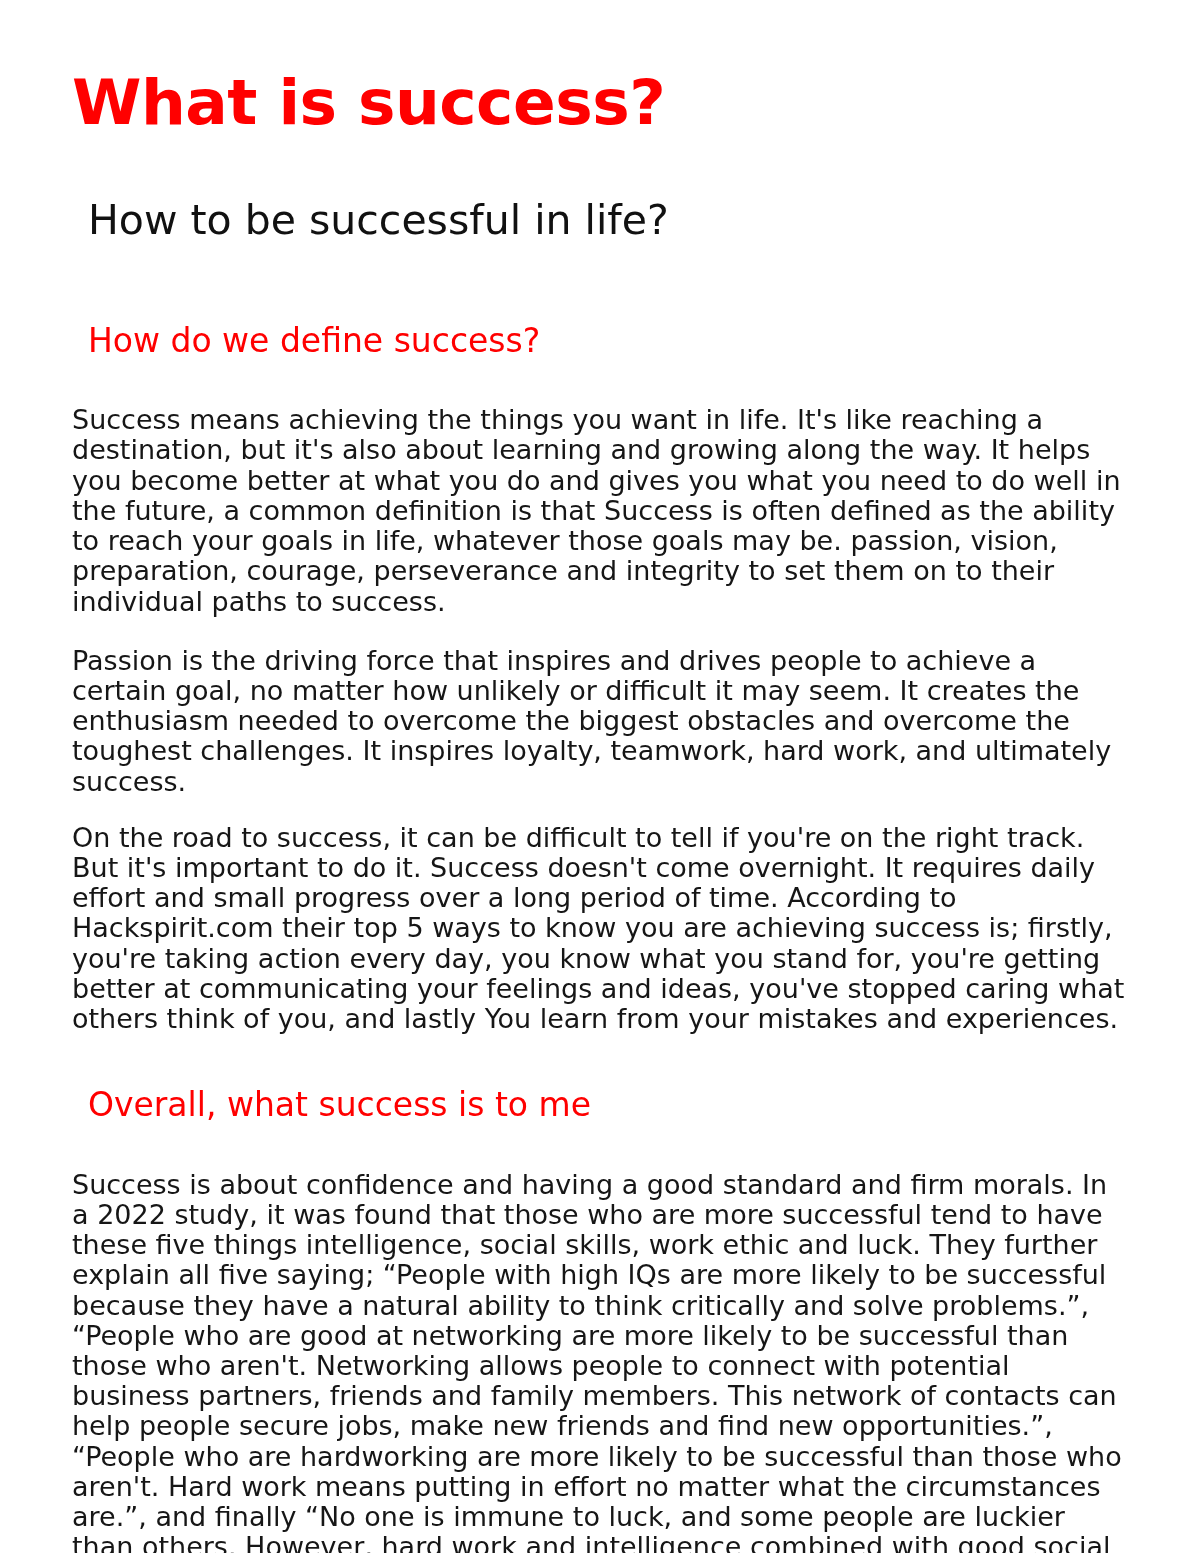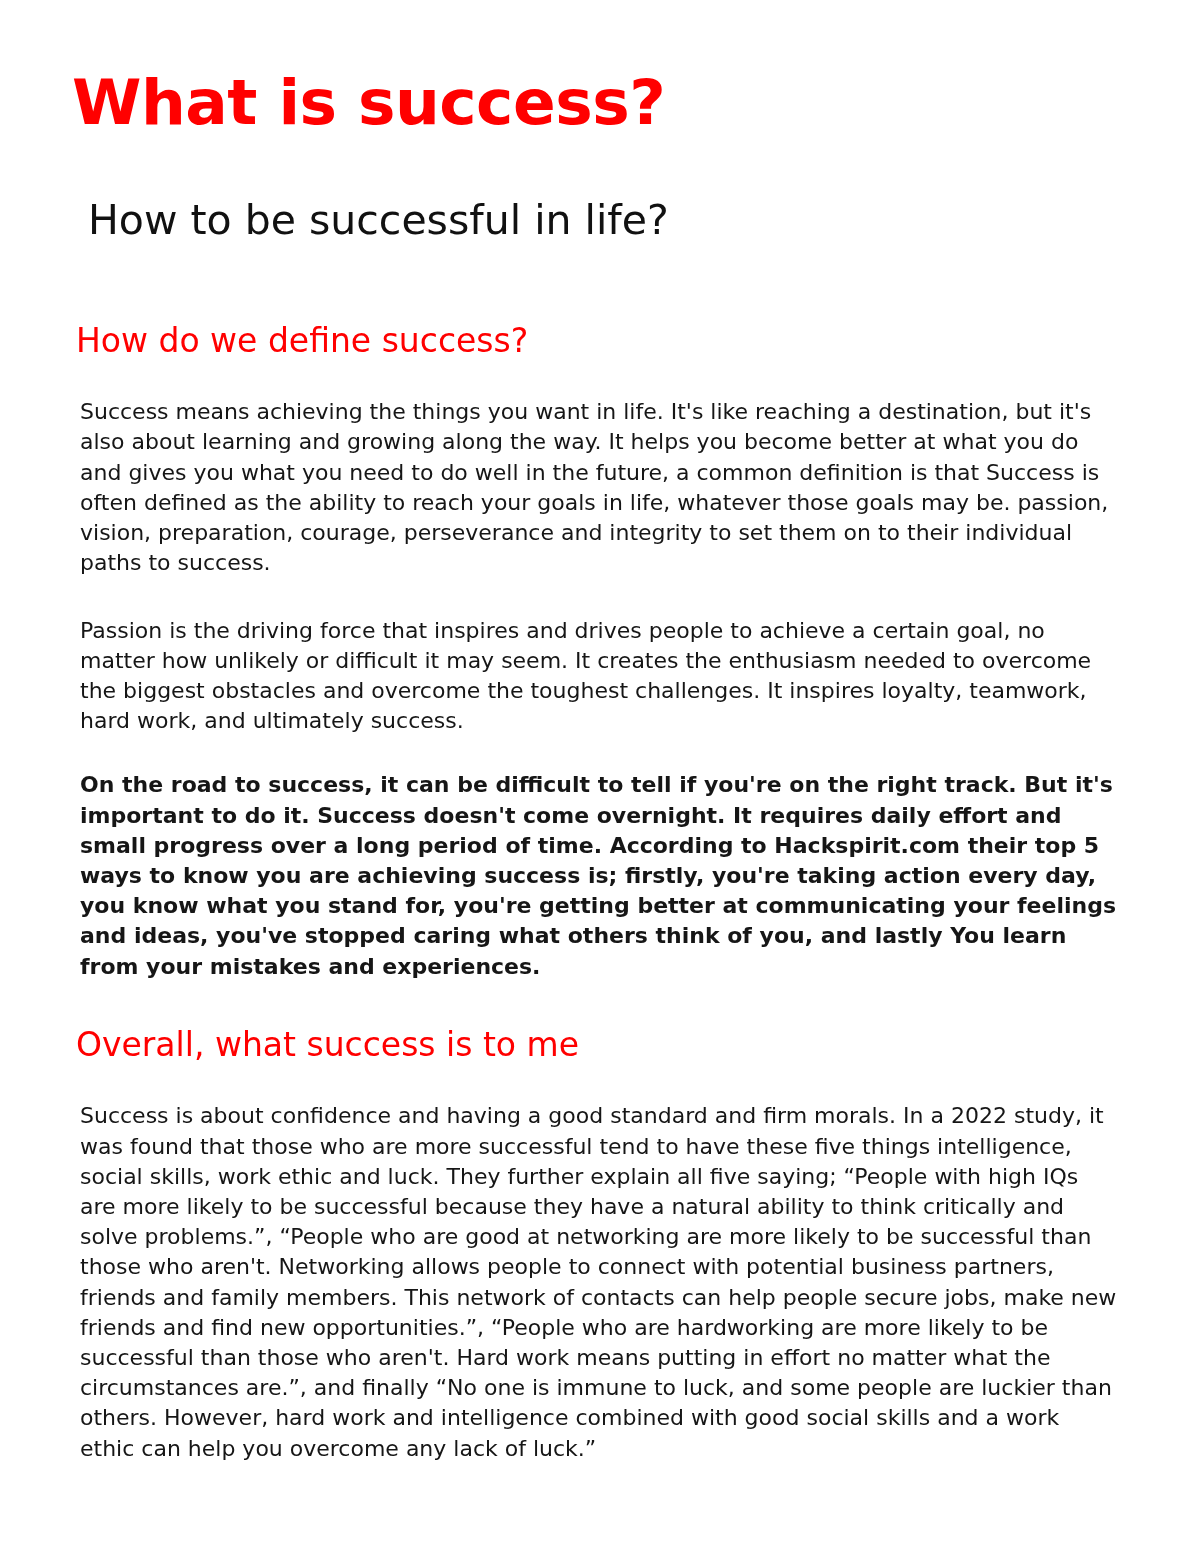--- a/index.html
+++ b/index.html
@@ -41,37 +41,37 @@
     line-height: 1.15;
     margin: 16px;
     padding-top: 42px;
   }
 
   .section-heading {
     color: #ff0000;
     font-weight: normal;
     font-size: 33px;
     line-height: 1.2;
-    margin: 4px;
+    margin: 16px;
   }
 
   .sh-1 { padding-top: 61px; }
   .sh-2 { padding-top: 51px; }
   .sh-3 { padding-top: 35px; }
 
   .body-text {
     color: #161616;
-    font-size: 22px;
+    font-size: 27px;
     line-height: 30.2px;
-    margin: 8px;
+    margin: 0;
     text-align: left;
   }
 
   .bt-gap-lg { padding-top: 29px; }
-  .bt-gap-md { padding-top: 26px; font-weight: bold; }
+  .bt-gap-md { padding-top: 26px; }
 </style>
 </head>
 <body>
 
 <div class="page">
 
   <h1 class="doc-title">What is success?</h1>
 
   <h2 class="doc-subtitle">How to be successful in life?</h2>
 

